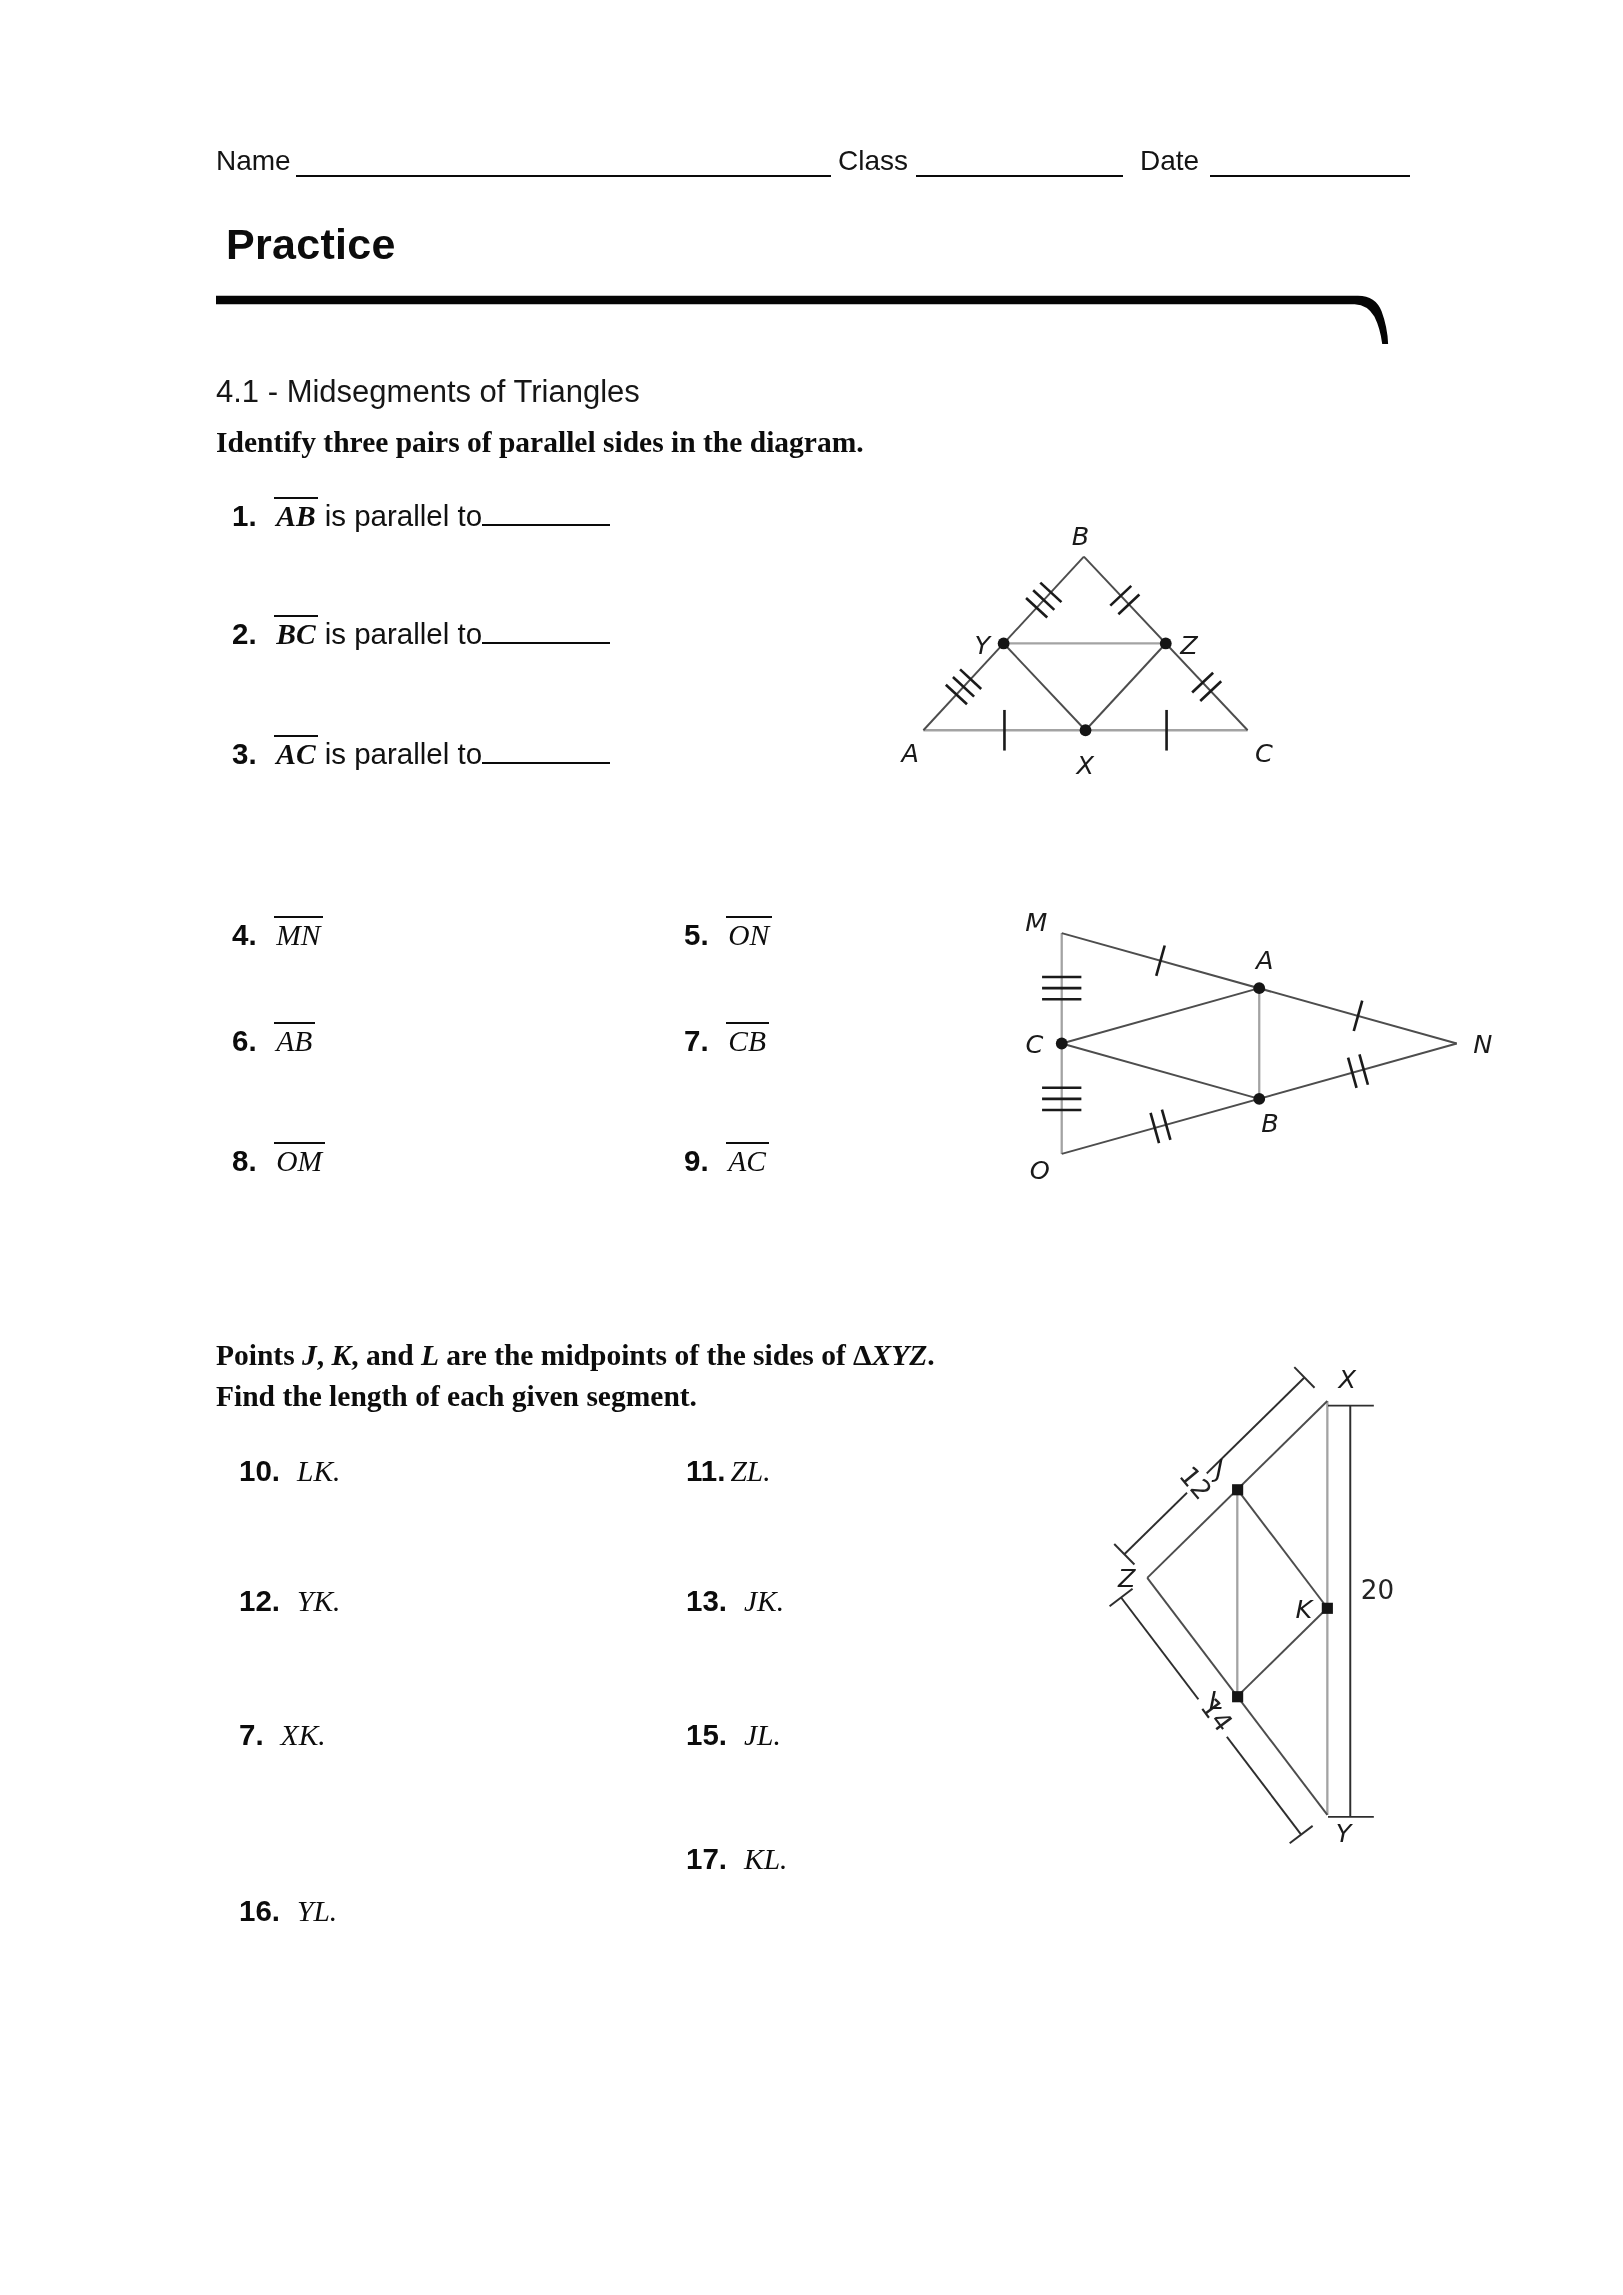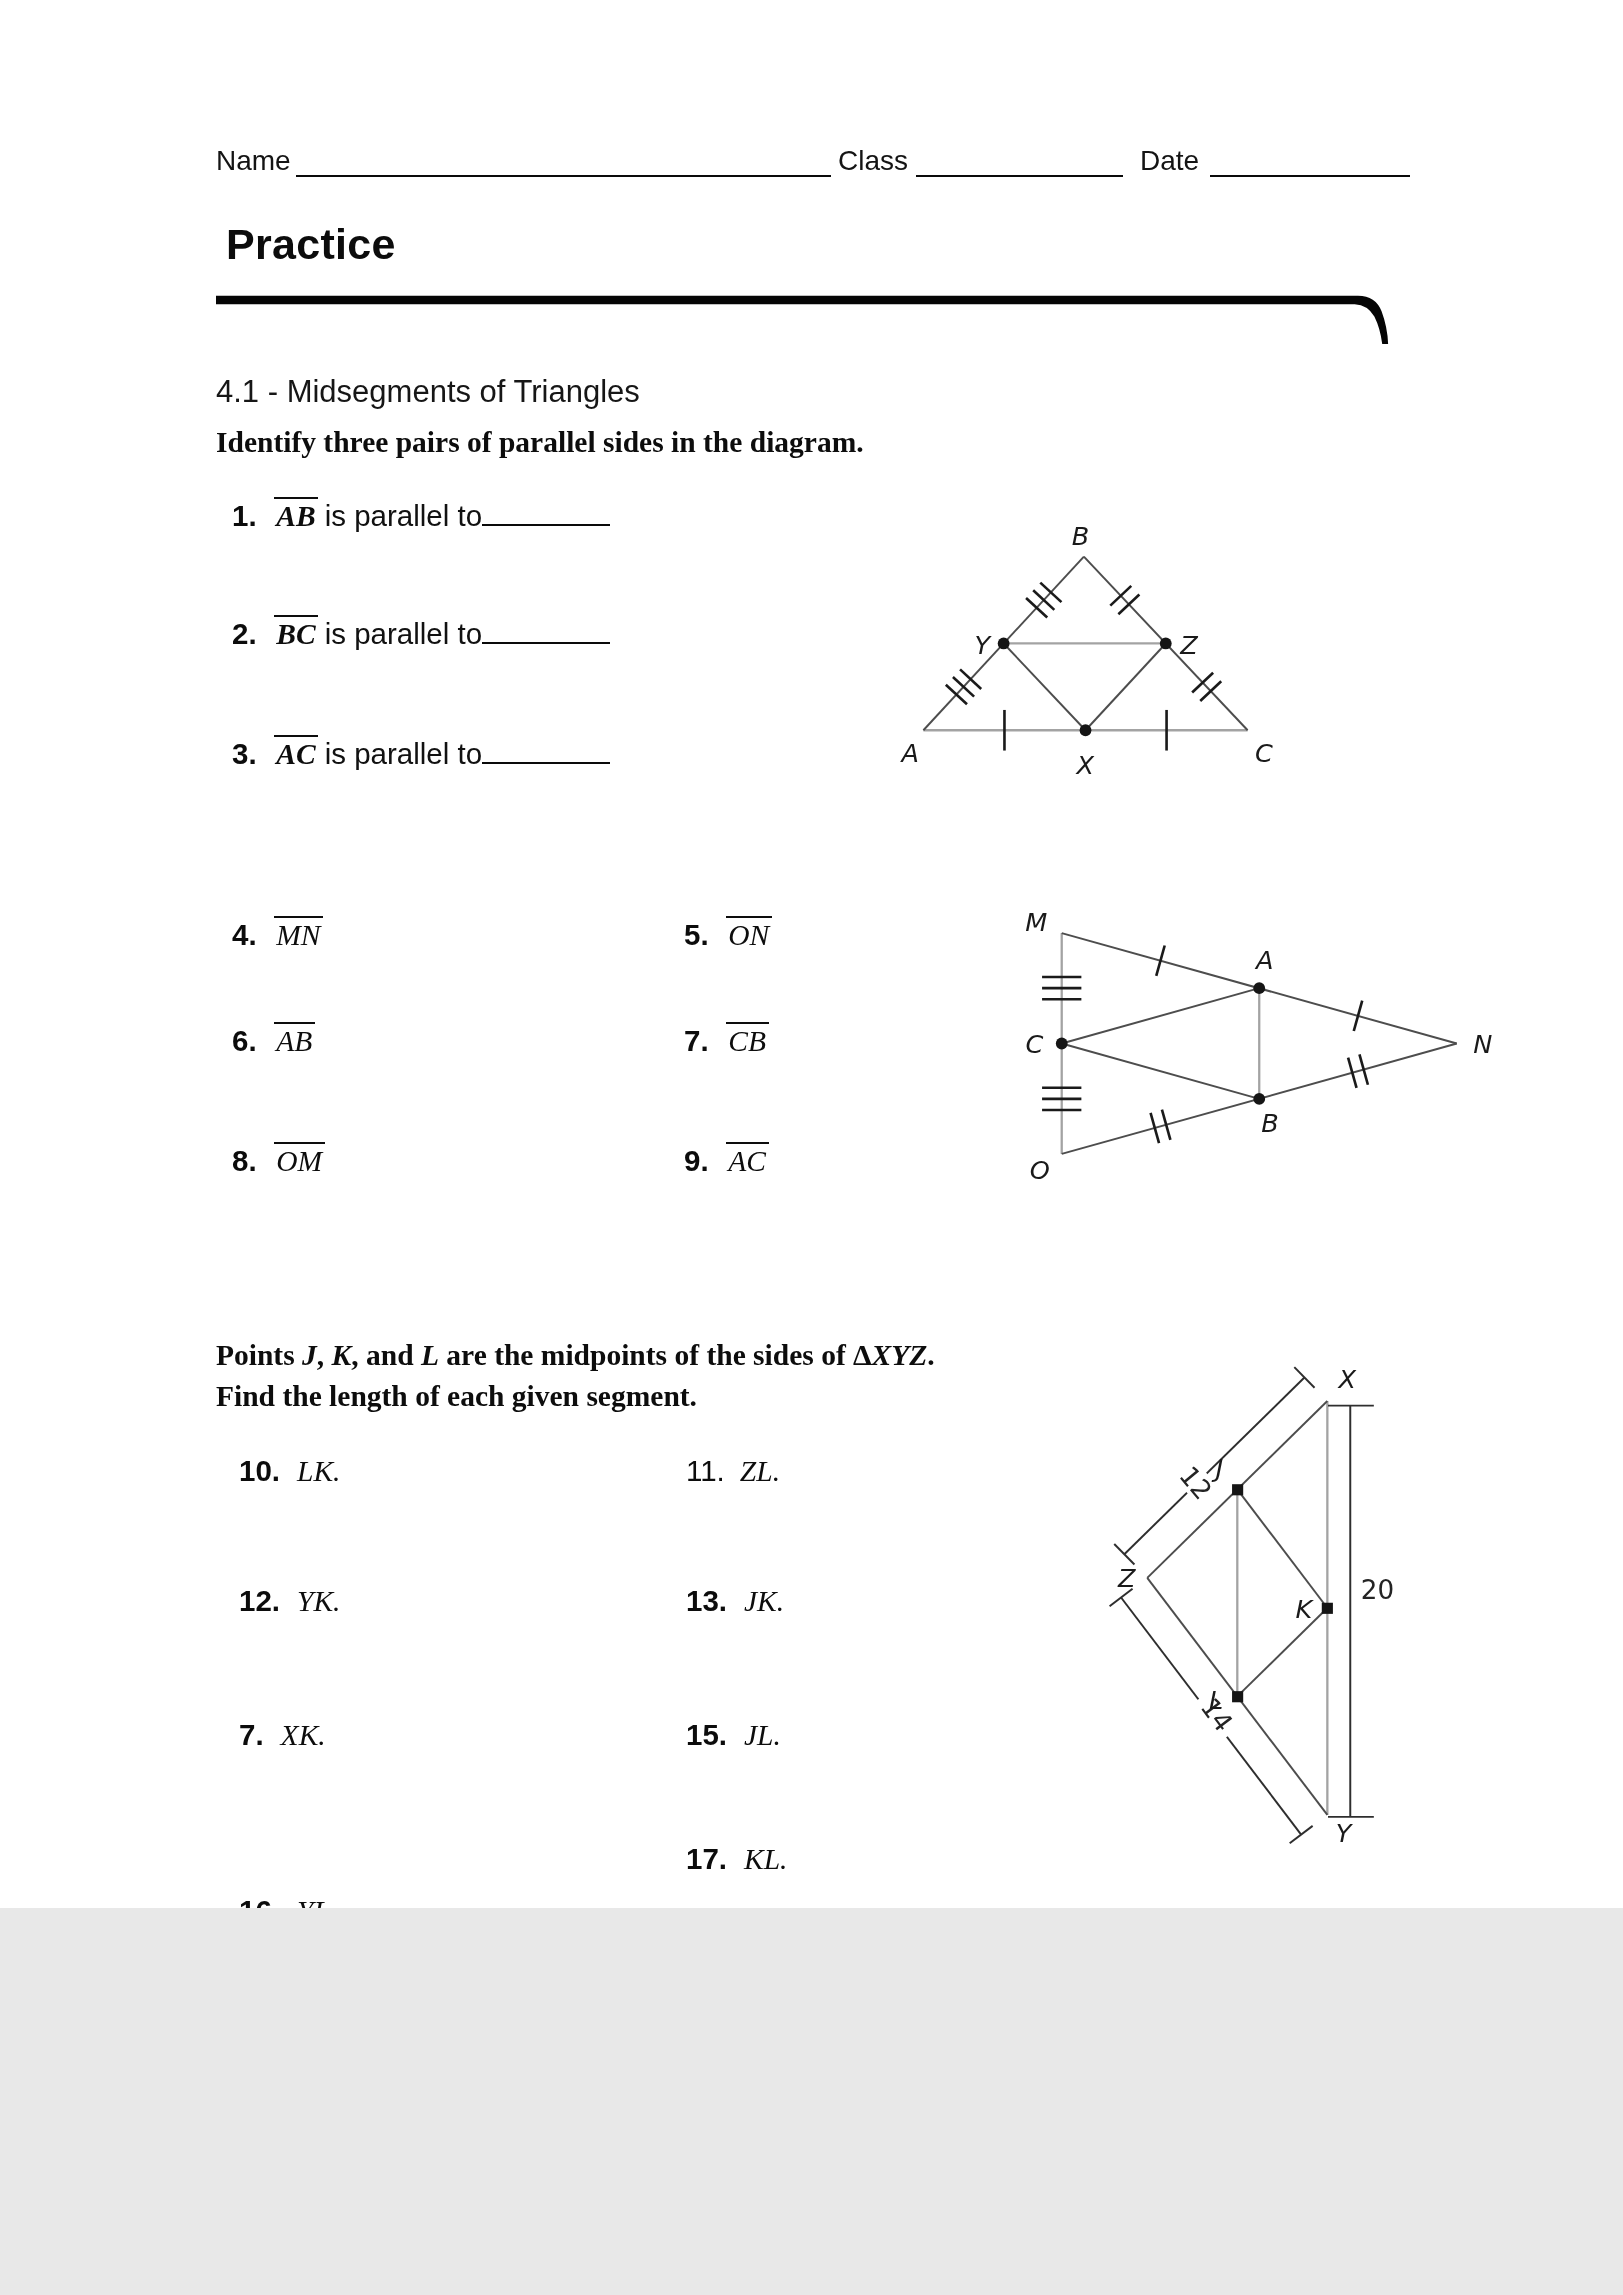--- a/index.html
+++ b/index.html
@@ -1,27 +1,27 @@
 <!DOCTYPE html>
 <html style="font-size:10.5px"><head>
 <meta charset="utf-8">
 <style>
   html,body{margin:0;padding:0;background:#e8e8e8;}
-  #page{position:relative;width:1624px;height:1908px;background:#ffffff;
+  #page{position:relative;width:1624px;height:2295px;background:#ffffff;
         font-family:"Liberation Sans",sans-serif;color:#111;overflow:hidden;}
   .abs{position:absolute;}
   .hlabel{font-size:28px;color:#141414;}
   .hline{border-bottom:2.6px solid #0a0a0a;height:0;}
   .title{font-size:43px;font-weight:700;letter-spacing:0.3px;color:#0c0c0c;}
   .subtitle{font-size:31px;color:#161616;}
   .instr{font-family:"Liberation Serif",serif;font-weight:700;font-size:29.5px;color:#0d0d0d;line-height:41px;}
   .instr .it{font-style:italic;}
   .q{white-space:nowrap;font-size:29.5px;}
   .qnum{font-weight:700;margin-right:17px;color:#0c0c0c;}
-  .qnum.light{font-weight:400;margin-right:15px;}
+  .qnum.light{font-weight:700;margin-right:5px;}
   .seg{font-family:"Liberation Serif",serif;font-style:italic;color:#0d0d0d;}
   .seg.bold{font-weight:700;}
   .ovl{display:inline-block;border-top:2px solid #0d0d0d;padding:2px 2.6px 0 2.6px;line-height:1.05;}
   .qtext{margin-left:6.5px;}
   .blank{display:inline-block;height:30px;border-bottom:2.6px solid #0a0a0a;vertical-align:baseline;}
   svg text{font-family:"DejaVu Sans",sans-serif;font-style:italic;font-size:39px;fill:#1a1a1a;}
   svg text.dim{font-style:normal;font-size:40px;fill:#242424;}
   .sideline{stroke:#4d4d4d;stroke-width:3;fill:none;}
   .grayline{stroke:#a3a3a3;stroke-width:3.5;fill:none;}
   .tick{stroke:#1a1a1a;stroke-width:4;}

